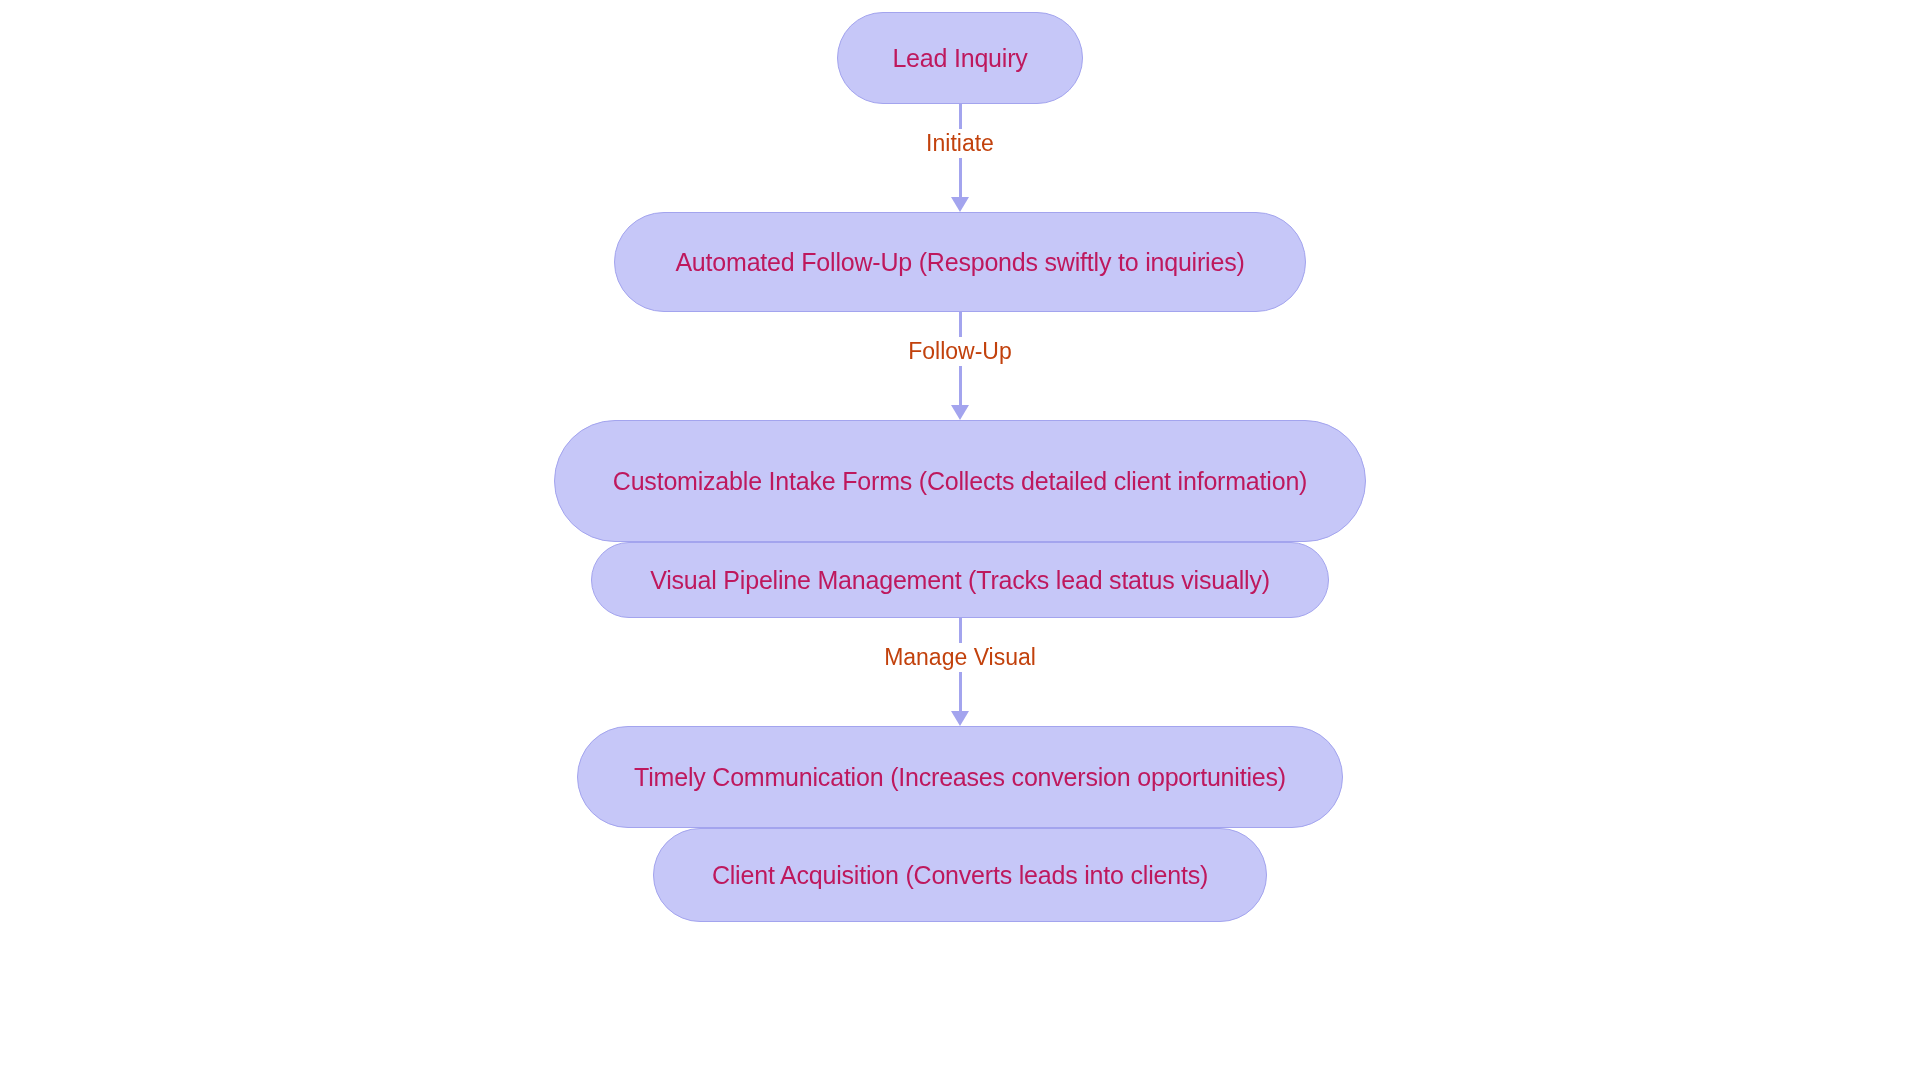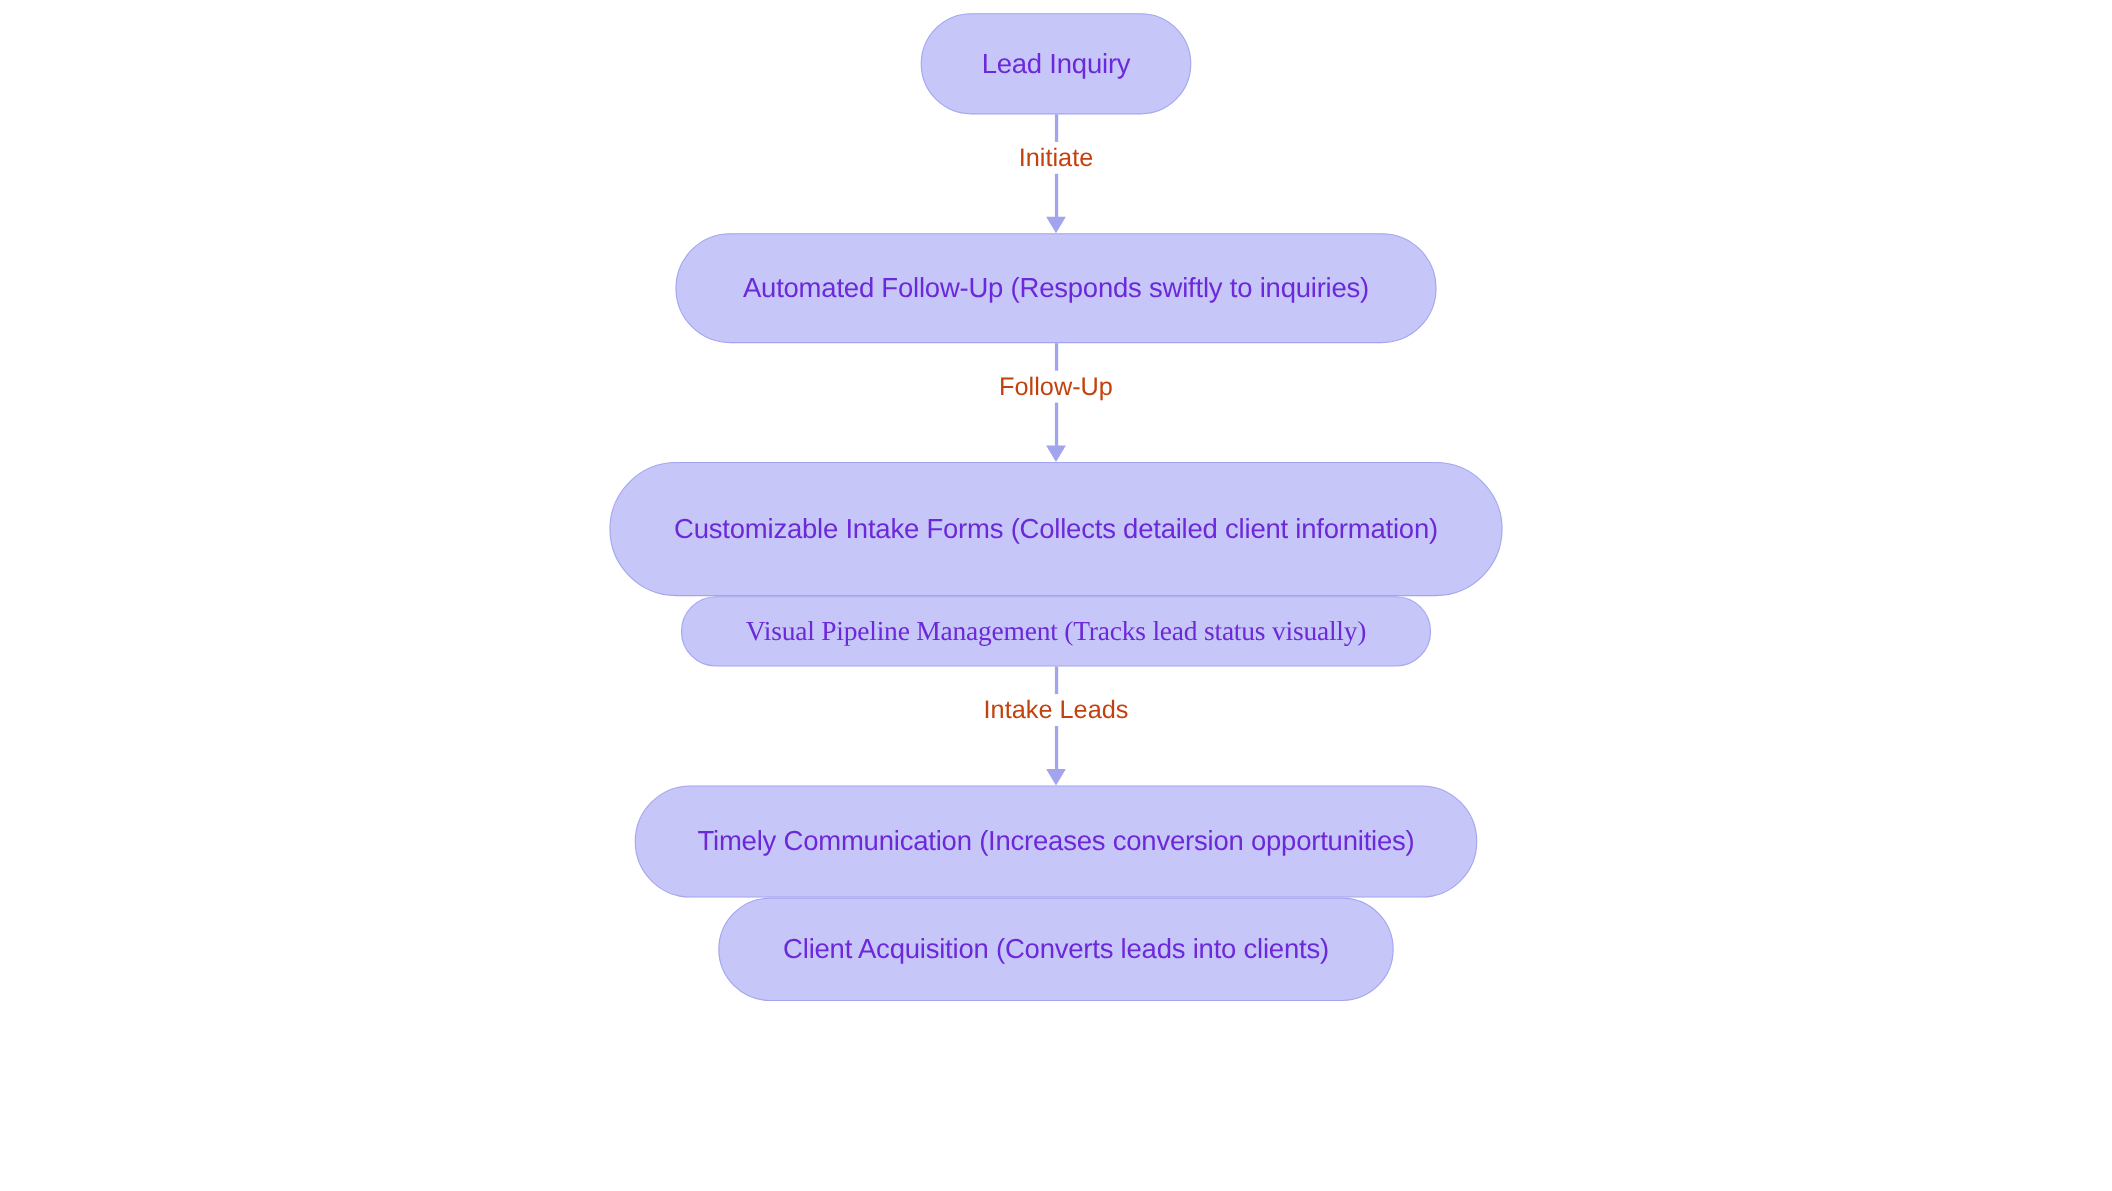--- a/index.html
+++ b/index.html
@@ -32,35 +32,35 @@
     flex-direction: column;
     align-items: center;
   }
 
   
   .node {
     box-sizing: border-box;
     background: #c6c7f8;
     border: 1.6px solid #a3a4ee;
     border-radius: 999px;
-    color: #6d28d9;
+    color: #be185d;
     font-size: 25px;
     line-height: 1;
     letter-spacing: -0.2px;
     display: flex;
     align-items: center;
     justify-content: center;
     white-space: nowrap;
     padding: 0 40px;
     height: 90px;
   }
   .node.n0 { height: 92px; padding: 0 54px; }
   .node.n1 { height: 100px; padding: 0 60px; }
   .node.n2 { height: 122px; padding: 17px 58px; }
-  .node.n3 { height: 64px; padding: 0 58px; font-family: Liberation Serif, serif; }
+  .node.n3 { height: 76px; padding: 0 58px; }
   .node.n4 { height: 102px; padding: 0 56px; }
   .node.n5 { height: 94px; padding: 0 58px; }
 
   
   .connector {
     position: relative;
     width: 200px;
     height: 108px;
     display: flex;
     align-items: center;
@@ -129,21 +129,21 @@
     </div>
 
 
     <div class="node n3">
       <span>Visual Pipeline Management (Tracks lead status visually)</span>
     </div>
 
     <div class="connector">
       <span class="line"></span>
       <span class="arrowhead"></span>
-      <span class="edge-label">Intake Leads</span>
+      <span class="edge-label">Manage Visual</span>
     </div>
 
     <div class="node n4">
       <span>Timely Communication (Increases conversion opportunities)</span>
     </div>
 
 
     <div class="node n5">
       <span>Client Acquisition (Converts leads into clients)</span>
     </div>

